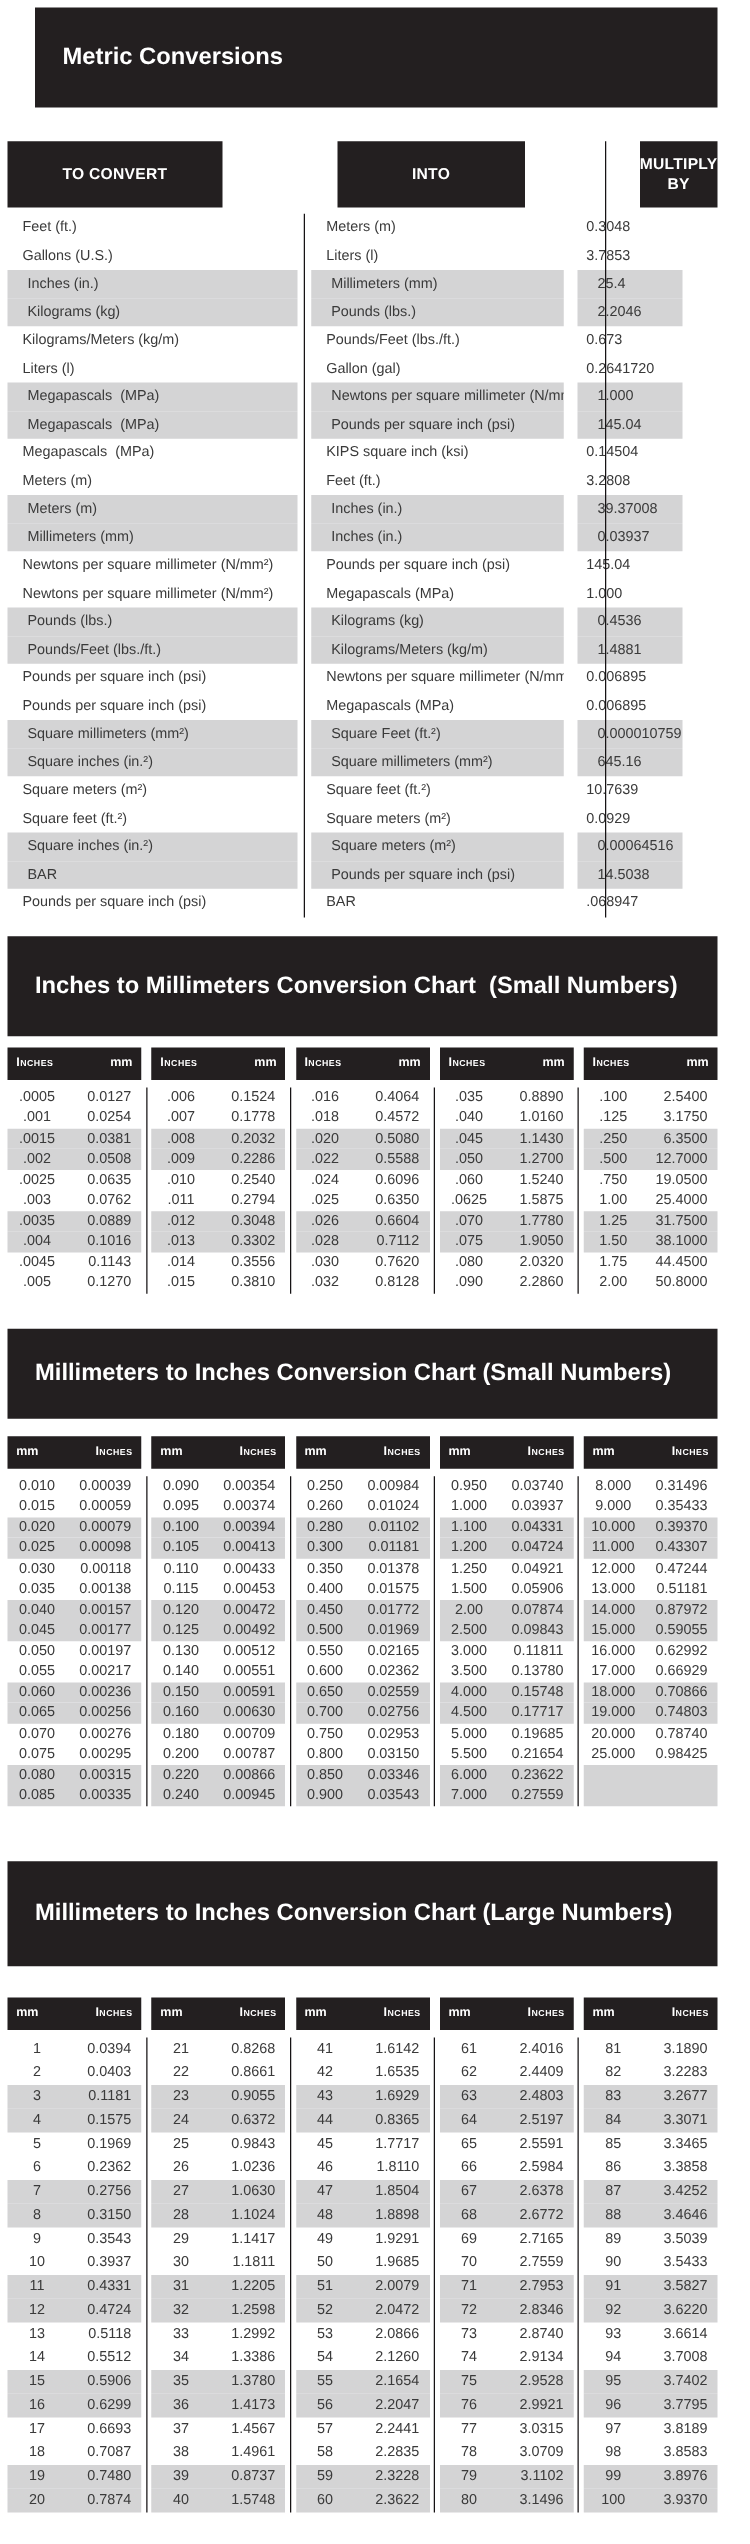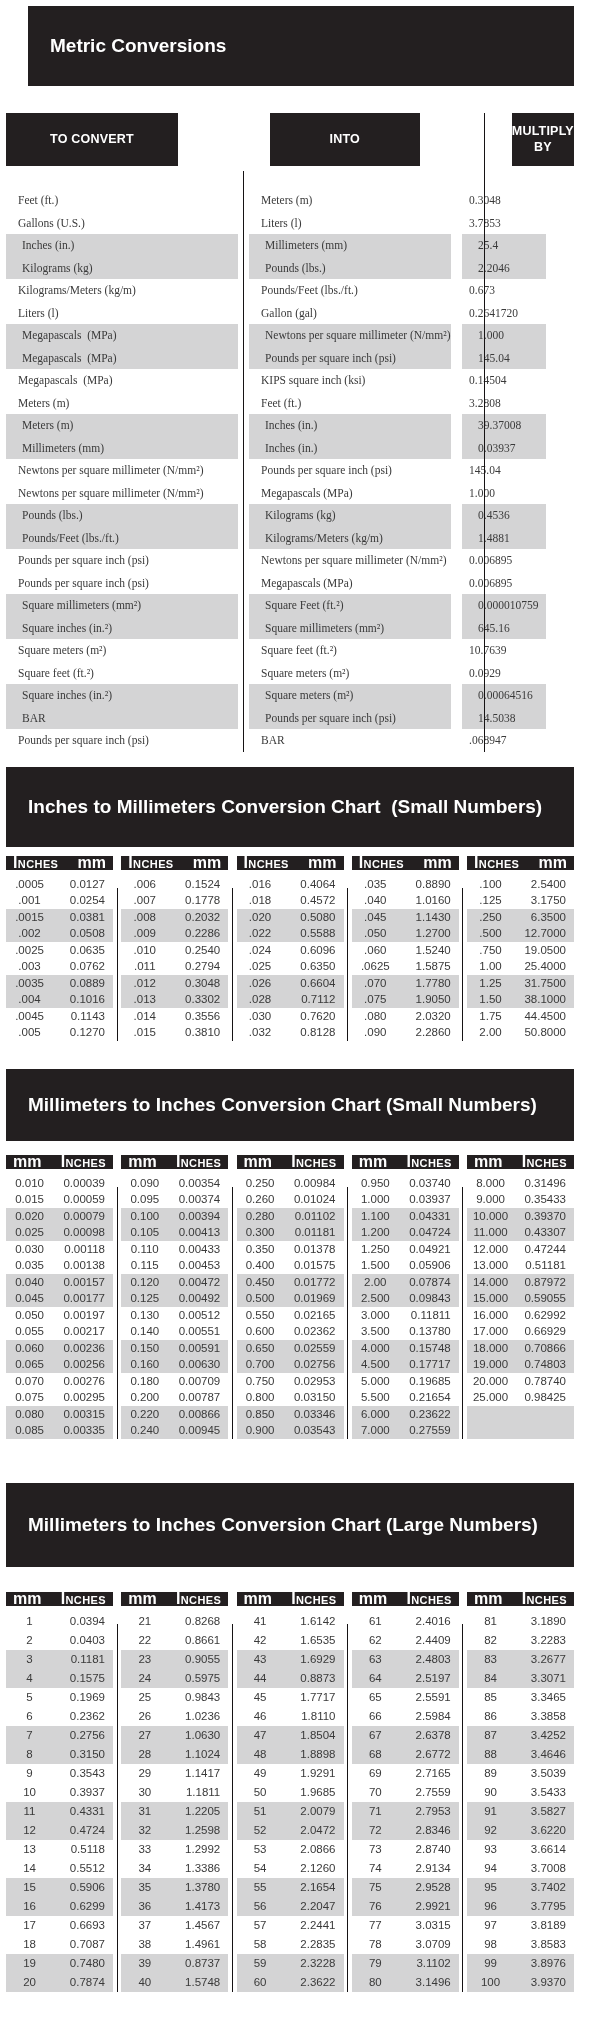--- a/index.html
+++ b/index.html
@@ -19,49 +19,49 @@
     height: 80px; display: flex; align-items: center;
     padding-left: 22px; white-space: pre;
   }
   #b1 { margin-top: 6px; margin-left: 28px; }
   #b2 { margin-top: 15px; }
   #b3 { margin-top: 28px; height: 72px; }
   #b4 { margin-top: 44px; height: 84px; }
 
   
   .t1 { margin: 27px 26px 0 6px; position: relative; }
-  .t1-head { display: flex; margin-bottom: 23px; gap: 42px; }
+  .t1-head { display: flex; margin-bottom: 5px; gap: 42px; }
   .t1-hbox {
     background: #231f20; color: #fff; font-weight: bold;
     font-size: 12.5px; height: 53px; line-height: 1.25;
     display: flex; align-items: center; justify-content: center;
     text-align: center; letter-spacing: .2px;
   }
   .w1 { width: 232px; } .w2 { width: 202px; } .w3 { width: 84px; }
   .sp { width: 11px; }
-  .t1-row { display: flex; height: 22.5px; font-family: Liberation Serif, serif; }
+  .t1-row { display: flex; height: 22.5px; }
   .t1-c { font-size: 11.5px; line-height: 22.5px; white-space: pre; overflow: hidden; }
   .t1-row .w1 { padding-left: 12px; }
   .t1-row .w2 { padding-left: 12px; }
   .t1-row .w3 { padding-left: 7px; }
   .t1-row.shade .t1-c { background: #d4d4d5; padding-left: 16px; }
   .vline { position: absolute; width: 1px; background: #161314; }
   .l1 { left: 237px; top: 58px; bottom: 0; }
   .l2 { left: 478px; top: 0; bottom: 0; }
 
   
   .mt { margin-left: 6px; margin-right: 26px; display: flex; }
   #t2 { margin-top: 9px; }
   #t3 { margin-top: 14px; }
   #t4 { margin-top: 25px; }
   .grp { width: 107px; flex: none; }
   .grp-head {
-    height: 14px; background: #231f20; color: #fff;
+    height: 26px; background: #231f20; color: #fff;
     display: flex; justify-content: space-between; align-items: center;
-    padding: 0 7px; font-size: 16px; font-weight: bold; margin-bottom: 6px;
+    padding: 0 7px; font-size: 10px; font-weight: bold; margin-bottom: 6px;
   }
   .sc { font-variant: small-caps; letter-spacing: .4px; }
   .grp-body { width: 100%; }
   .g-row { display: flex; font-size: 11.5px; }
   .g-row.shade { background: #d4d4d5; }
   .r-sm { height: 16.5px; line-height: 16.5px; }
   .r-lg { height: 19px; line-height: 19px; }
   .gv.l { width: 44%; text-align: center; }
   .gv.r { width: 56%; text-align: right; padding-right: 8px; }
   .vdiv { flex: 1; display: flex; }
@@ -1004,21 +1004,21 @@
           <div class="g-row r-lg">
             <span class="gv l">22</span>
             <span class="gv r">0.8661</span>
           </div>
           <div class="g-row r-lg shade">
             <span class="gv l">23</span>
             <span class="gv r">0.9055</span>
           </div>
           <div class="g-row r-lg shade">
             <span class="gv l">24</span>
-            <span class="gv r">0.5975</span>
+            <span class="gv r">0.6372</span>
           </div>
           <div class="g-row r-lg">
             <span class="gv l">25</span>
             <span class="gv r">0.9843</span>
           </div>
           <div class="g-row r-lg">
             <span class="gv l">26</span>
             <span class="gv r">1.0236</span>
           </div>
           <div class="g-row r-lg shade">
@@ -1095,21 +1095,21 @@
           <div class="g-row r-lg">
             <span class="gv l">42</span>
             <span class="gv r">1.6535</span>
           </div>
           <div class="g-row r-lg shade">
             <span class="gv l">43</span>
             <span class="gv r">1.6929</span>
           </div>
           <div class="g-row r-lg shade">
             <span class="gv l">44</span>
-            <span class="gv r">0.8873</span>
+            <span class="gv r">0.8365</span>
           </div>
           <div class="g-row r-lg">
             <span class="gv l">45</span>
             <span class="gv r">1.7717</span>
           </div>
           <div class="g-row r-lg">
             <span class="gv l">46</span>
             <span class="gv r">1.8110</span>
           </div>
           <div class="g-row r-lg shade">

